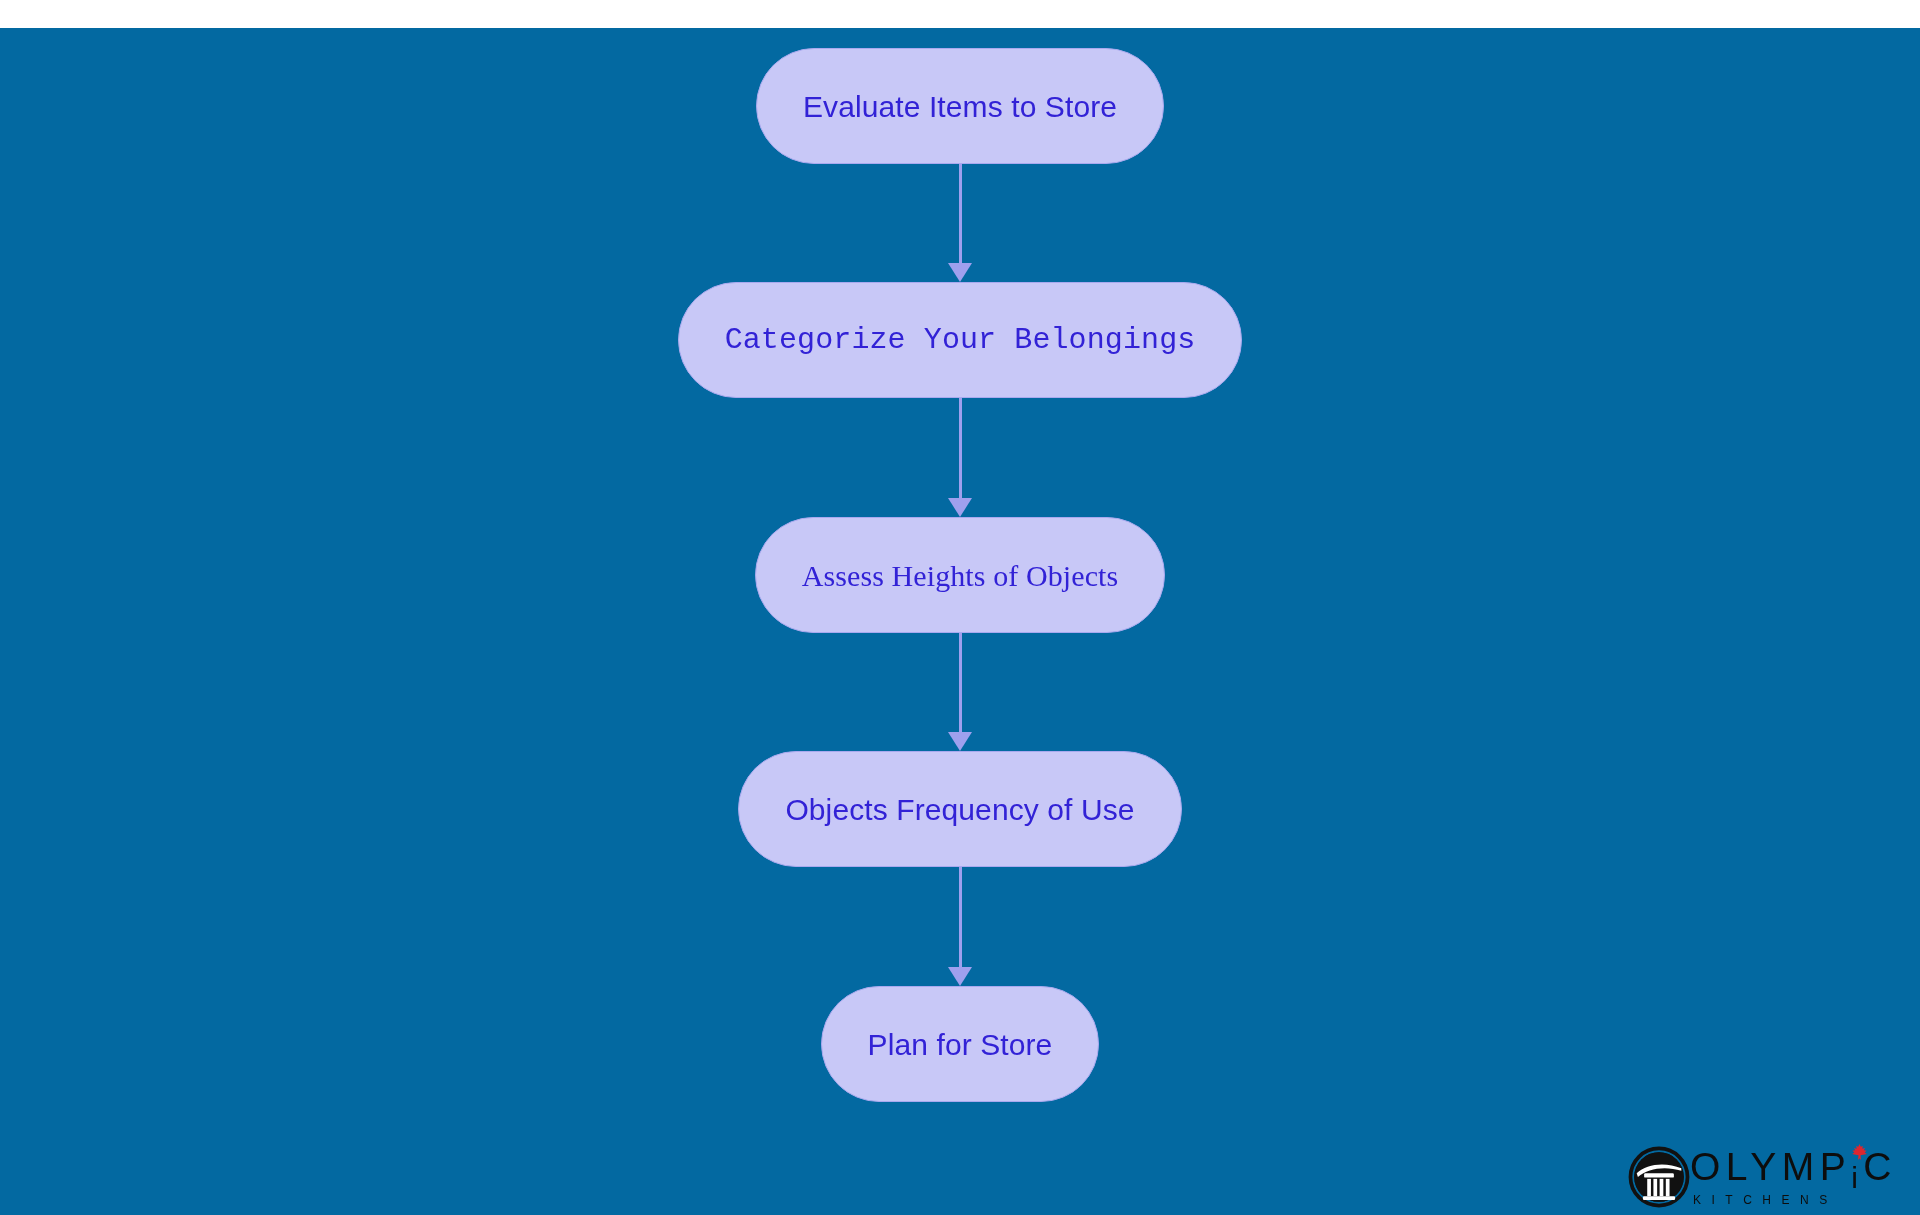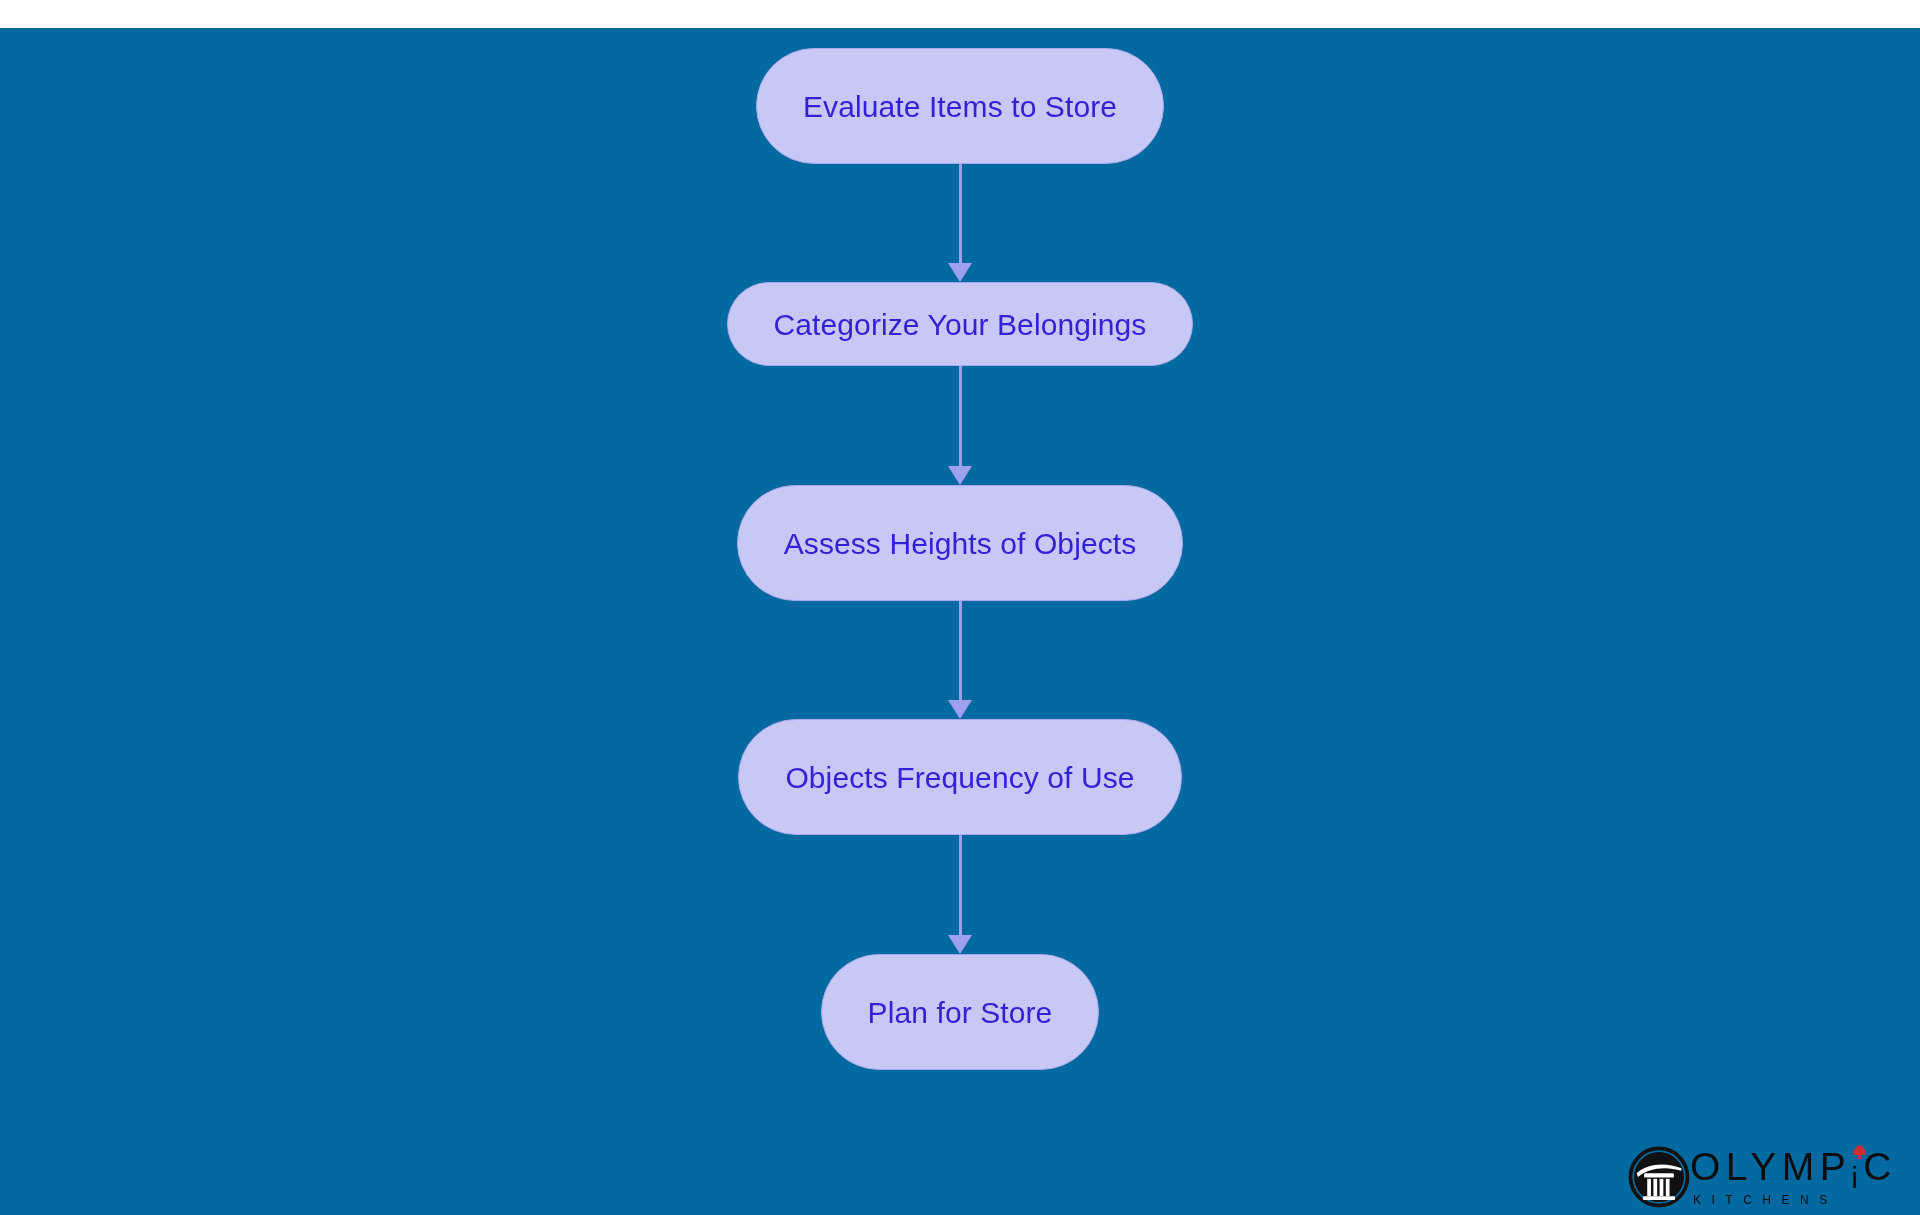--- a/index.html
+++ b/index.html
@@ -44,22 +44,22 @@
     text-align: center;
     font-size: 30px;
     font-weight: 400;
     letter-spacing: 0.1px;
     line-height: 1.1;
     white-space: nowrap;
     padding: 0 46px;
   }
 
   .node.n0 { height: 116px; margin-top: 20px; }
-  .node.n1 { height: 84px; }
-  .node.n2 { height: 116px; }
+  .node.n1 { height: 116px; font-family: Liberation Mono, monospace; }
+  .node.n2 { height: 116px; font-family: Liberation Serif, serif; }
   .node.n3 { height: 116px; }
   .node.n4 { height: 116px; }
 
   
   .connector {
     position: relative;
     width: 40px;
     display: flex;
     flex-direction: column;
     align-items: center;

